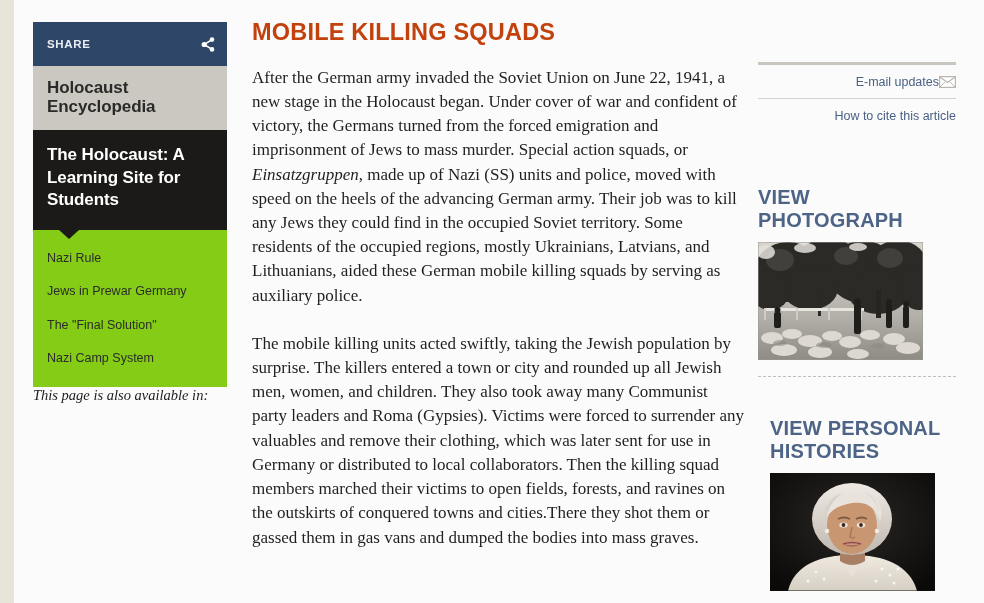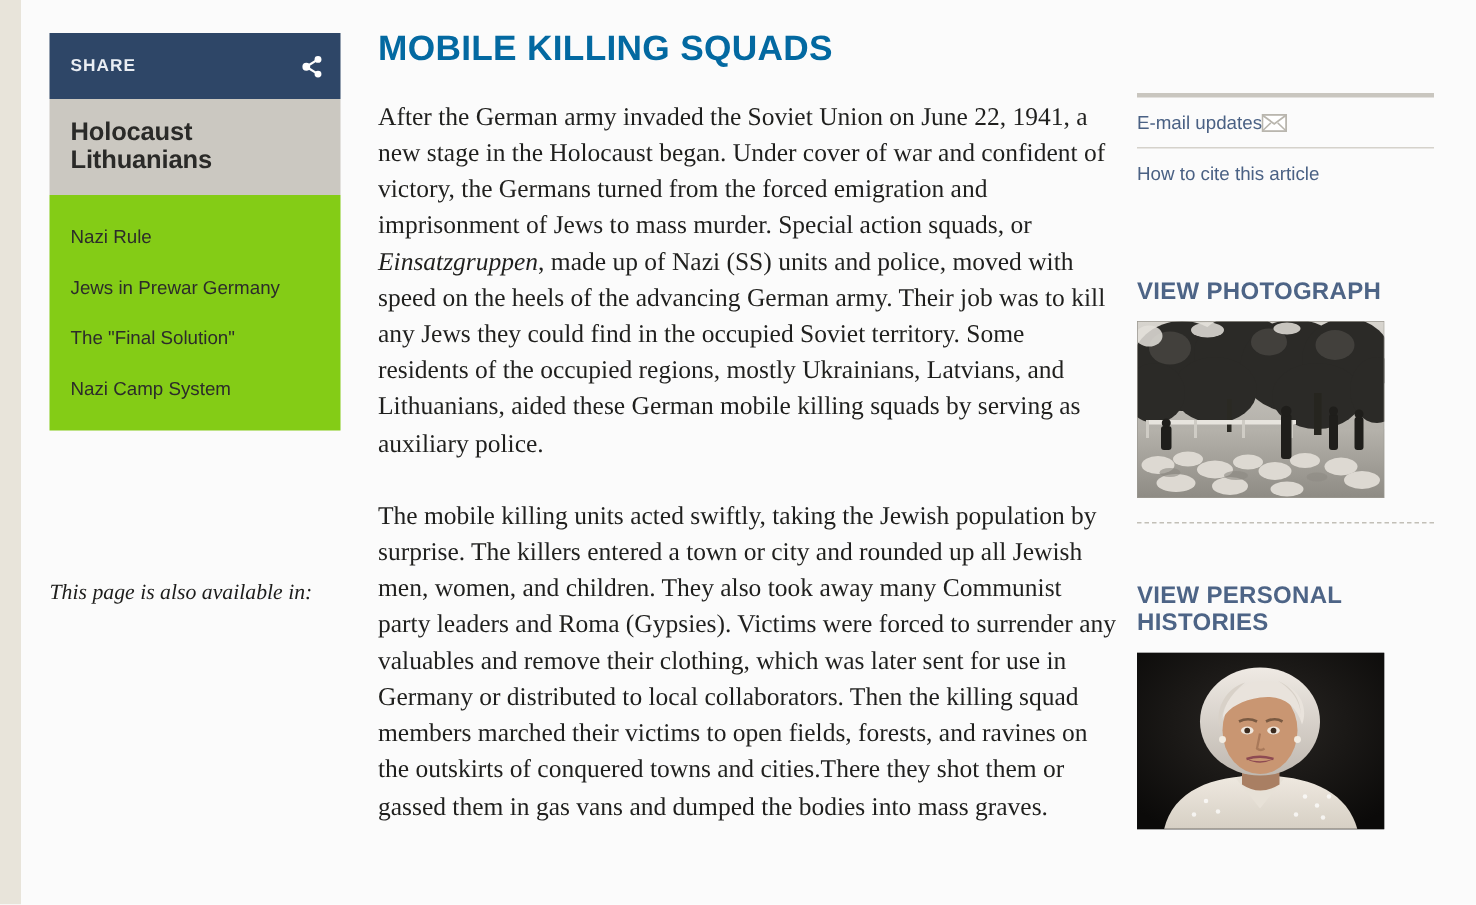--- a/index.html
+++ b/index.html
@@ -147,21 +147,21 @@
   .main {
     position: absolute;
     left: 252px;
     top: 20px;
     width: 492px;
   }
   .article-title {
     font-family: "Liberation Sans Narrow", "Liberation Sans", sans-serif;
     font-size: 23.5px;
     font-weight: bold;
-    color: #0369a1;
+    color: #c2410c;
     letter-spacing: 0.2px;
     margin: 0 0 20px 0;
     line-height: 1.1;
     text-transform: uppercase;
   }
   .article-p {
     font-family: "Liberation Serif", serif;
     font-size: 17px;
     line-height: 24.2px;
     color: #1f1f1d;
@@ -183,36 +183,36 @@
     width: 198px;
   }
   .rail-rule {
     height: 1px;
     background: #d5d2cb;
     width: 198px;
   }
   .rail-link-row {
     display: flex;
     align-items: center;
-    justify-content: flex-start;
+    justify-content: flex-end;
     padding: 10px 0 9px 0;
   }
   .rail-link {
     font-family: "Liberation Sans", sans-serif;
     font-size: 12.5px;
     color: #4a6184;
     cursor: pointer;
   }
   .envelope-icon { display: block; width: 17px; height: 12px; }
 
   .rail-section { margin-top: 54px; }
-  .rail-section.second { margin-top: 40px; }
+  .rail-section.second { margin-top: 40px; margin-left: 12px; }
   .rail-heading {
     font-family: "Liberation Sans Narrow", "Liberation Sans", sans-serif;
-    font-size: 16px;
+    font-size: 20px;
     font-weight: bold;
     color: #4d6486;
     letter-spacing: 0.2px;
     text-transform: uppercase;
     margin-bottom: 10px;
   }
   .thumb {
     width: 165px;
     height: 118px;
     display: block;
@@ -241,23 +241,27 @@
           <circle cx="11" cy="2.6" r="2.3" fill="#ffffff"></circle>
           <circle cx="11" cy="12.4" r="2.3" fill="#ffffff"></circle>
           <circle cx="3.2" cy="7.5" r="2.6" fill="#ffffff"></circle>
           <path d="M3.2 7.5 L11 2.6" stroke="#ffffff" stroke-width="1.5"></path>
           <path d="M3.2 7.5 L11 12.4" stroke="#ffffff" stroke-width="1.5"></path>
         </svg>
       </span>
     </div>
 
     <div class="encyclopedia-bar">
-      <div class="encyclopedia-title">Holocaust Lithuanians</div>
-    </div>
-
+      <div class="encyclopedia-title">Holocaust Encyclopedia</div>
+    </div>
+
+    <div class="learning-panel">
+      <div class="learning-title">The Holocaust: A Learning Site for Students</div>
+      <div class="panel-notch"></div>
+    </div>
 
     <ul class="nav-list">
       <li class="nav-item">Nazi Rule</li>
       <li class="nav-item">Jews in Prewar Germany</li>
       <li class="nav-item">The "Final Solution"</li>
       <li class="nav-item">Nazi Camp System</li>
     </ul>
   </div>
 
   <div class="lang-block">

